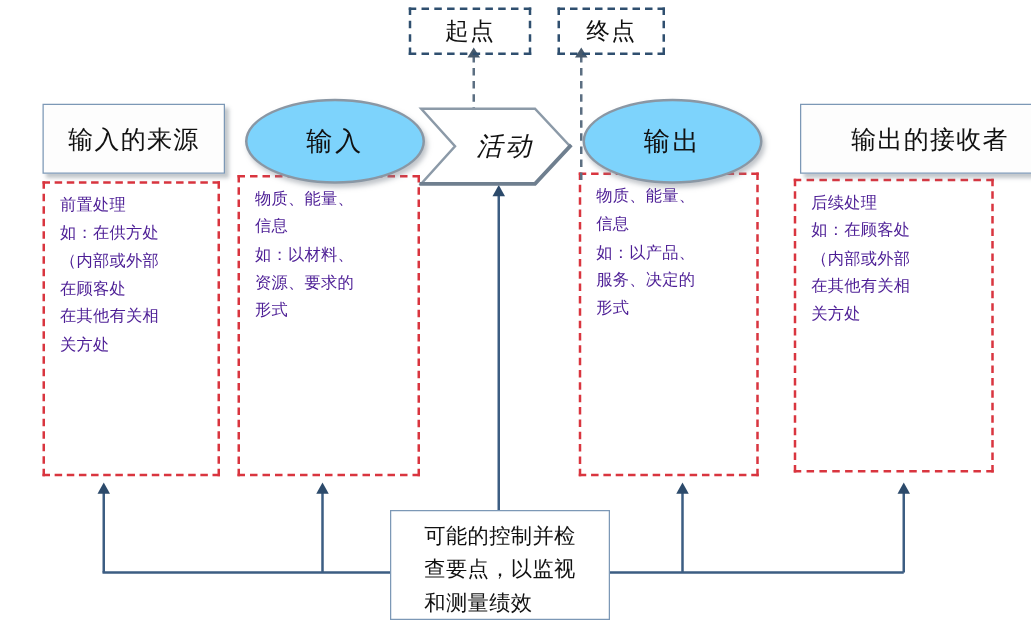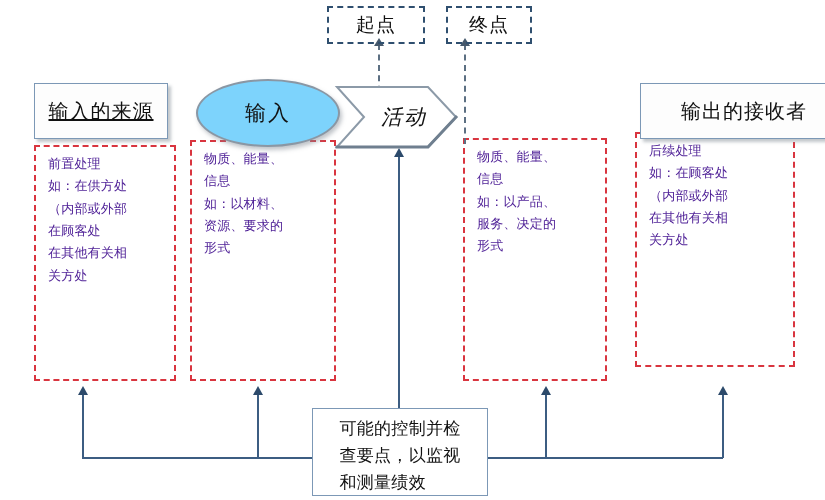--- a/index.html
+++ b/index.html
@@ -182,21 +182,21 @@
   </div>
 
   <div class="abs detail-panel" style="left:463px; top:138px; width:144px; height:243px;">
     <div class="detail-text left-align">物质、能量、
 信息
 如：以产品、
 服务、决定的
 形式</div>
   </div>
 
-  <div class="abs detail-panel" style="left:635px; top:132px; width:160px; height:235px;">
+  <div class="abs detail-panel" style="left:635px; top:143px; width:160px; height:235px;">
     <div class="detail-text left-align">后续处理
 如：在顾客处
 （内部或外部
 在其他有关相
 关方处</div>
   </div>
 
   <div class="abs v-line-dashed" style="left:378px; top:44px; height:100px;"></div>
   <div class="abs arrow-up-dashed" style="left:374px; top:38px;"></div>
 
@@ -204,37 +204,40 @@
   <div class="abs arrow-up-dashed" style="left:460px; top:38px;"></div>
 
   <div class="abs terminal-box" style="left:327px; top:6px; width:98px; height:38px;text-align:right;">
     <span>起点</span>
   </div>
 
   <div class="abs terminal-box" style="left:446px; top:6px; width:86px; height:38px;">
     <span>终点</span>
   </div>
 
-  <div class="abs rect-node" style="left:34px; top:83px; width:134px; height:56px;text-decoration:underline;">
+  <div class="abs rect-node" style="left:34px; top:83px; width:146px; height:56px;">
     <span>输入的来源</span>
   </div>
 
   <div class="abs ellipse-node" style="left:196px; top:79px; width:144px; height:68px;">
     <span>输入</span>
   </div>
 
   <div class="abs chevron-node" style="left:332px; top:82px; width:128px; height:70px;">
     <svg width="128" height="70" viewBox="0 0 128 70" class="abs" style="left:0; top:0;">
       <polygon points="4,64 28,64 6,6 96,6 124,35 96,64 28,64" fill="none" stroke="#9aa7b4" stroke-width="0"></polygon>
       <polygon points="5,5 96,5 124,35 96,65 5,65 32,35" fill="#ffffff" stroke="#8c9aa8" stroke-width="2"></polygon>
       <path d="M5,65 L96,65 L124,35" fill="none" stroke="#6f7f8f" stroke-width="3" stroke-linecap="square"></path>
     </svg>
     <span class="chev-label">活动</span>
   </div>
 
+  <div class="abs ellipse-node" style="left:466px; top:79px; width:144px; height:68px;">
+    <span>输出</span>
+  </div>
 
   <div class="abs rect-node" style="left:640px; top:83px; width:208px; height:56px;">
     <span>输出的接收者</span>
   </div>
 
   <div class="abs note-box" style="left:312px; top:408px; width:176px; height:88px;">
     <div class="note-text">可能的控制并检
 查要点，以监视
 和测量绩效</div>
   </div>

